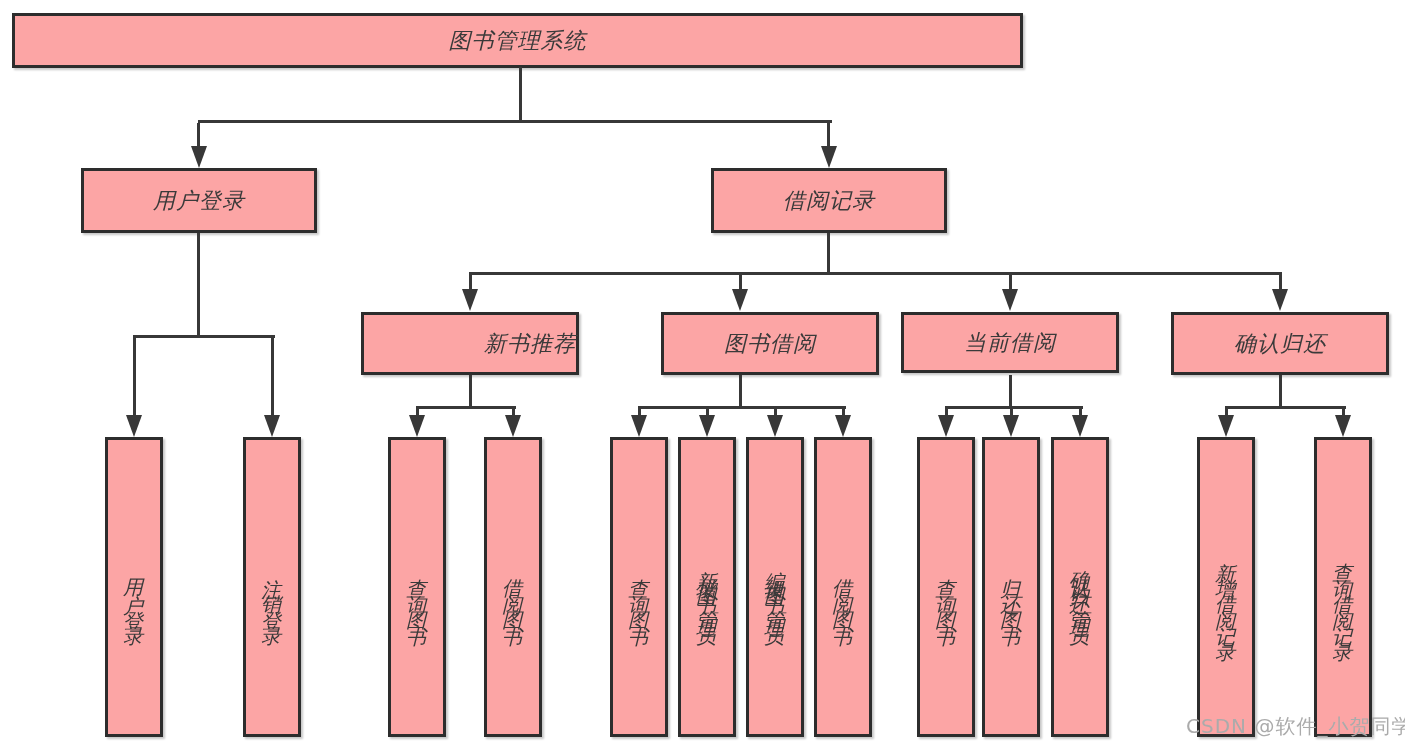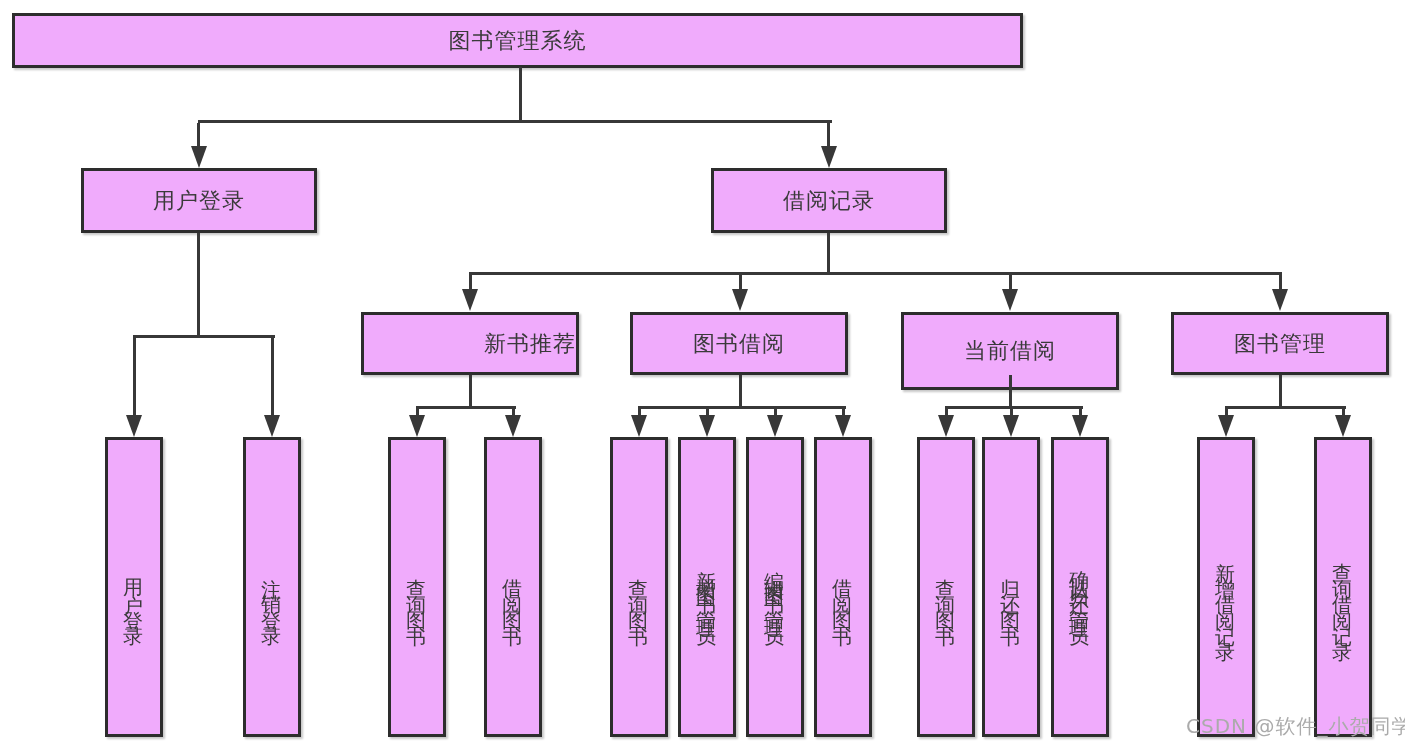--- a/index.html
+++ b/index.html
@@ -7,26 +7,27 @@
   body { font-family: "DejaVu Sans", sans-serif; color: #3a3a3a; }
   .stage {
     position: relative;
     width: 1405px;
     height: 747px;
     background: #ffffff;
     overflow: hidden;
   }
   .box {
     position: absolute;
-    background: #f0abfc;
+    background: #fca5a5;
     border: 3px solid #2d2d2d;
     display: flex;
     align-items: center;
     justify-content: center;
     box-shadow: 2px 2px 2px rgba(0,0,0,0.22);
+    font-style: italic;
   }
   .box.root { border-width: 3px; }
   .hnode-label {
     font-size: 22px;
     letter-spacing: 1px;
     color: #3a3a3a;
     white-space: nowrap;
   }
   .vtext {
     writing-mode: vertical-rl;
@@ -100,28 +101,28 @@
   <div class="vl" style="left:739px; top:275px; height:15px;"></div>
   <div class="ah" style="left:732px; top:289px;"></div>
   <div class="vl" style="left:1009px; top:275px; height:15px;"></div>
   <div class="ah" style="left:1002px; top:289px;"></div>
   <div class="vl" style="left:1279px; top:275px; height:15px;"></div>
   <div class="ah" style="left:1272px; top:289px;"></div>
 
   <div class="box" style="left:361px; top:312px; width:218px; height:63px;justify-content:flex-end;">
     <span class="hnode-label">新书推荐</span>
   </div>
-  <div class="box" style="left:630px; top:312px; width:218px; height:63px;">
+  <div class="box" style="left:661px; top:312px; width:218px; height:63px;">
     <span class="hnode-label">图书借阅</span>
   </div>
-  <div class="box" style="left:901px; top:312px; width:218px; height:78px;">
+  <div class="box" style="left:901px; top:312px; width:218px; height:61px;">
     <span class="hnode-label">当前借阅</span>
   </div>
   <div class="box" style="left:1171px; top:312px; width:218px; height:63px;">
-    <span class="hnode-label">图书管理</span>
+    <span class="hnode-label">确认归还</span>
   </div>
 
   <div class="vl" style="left:469px; top:375px; height:34px;"></div>
   <div class="hl" style="left:416px; top:406px; width:100px;"></div>
   <div class="vl" style="left:739px; top:375px; height:34px;"></div>
   <div class="hl" style="left:638px; top:406px; width:208px;"></div>
   <div class="vl" style="left:1009px; top:375px; height:34px;"></div>
   <div class="hl" style="left:945px; top:406px; width:138px;"></div>
   <div class="vl" style="left:1279px; top:375px; height:34px;"></div>
   <div class="hl" style="left:1225px; top:406px; width:121px;"></div>

